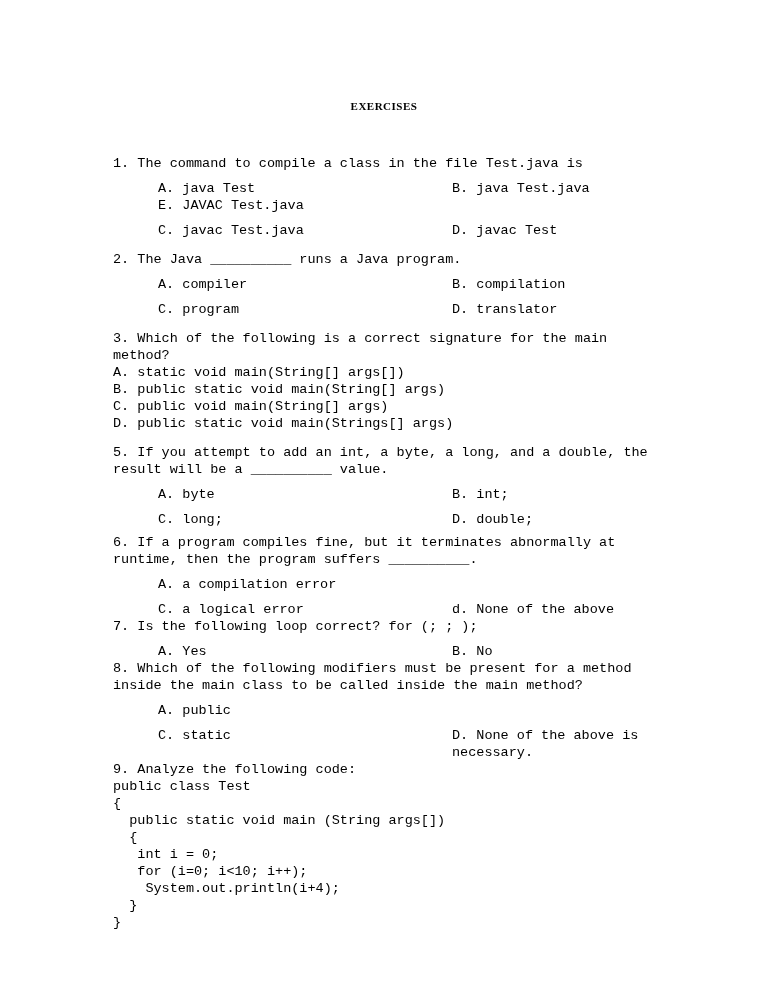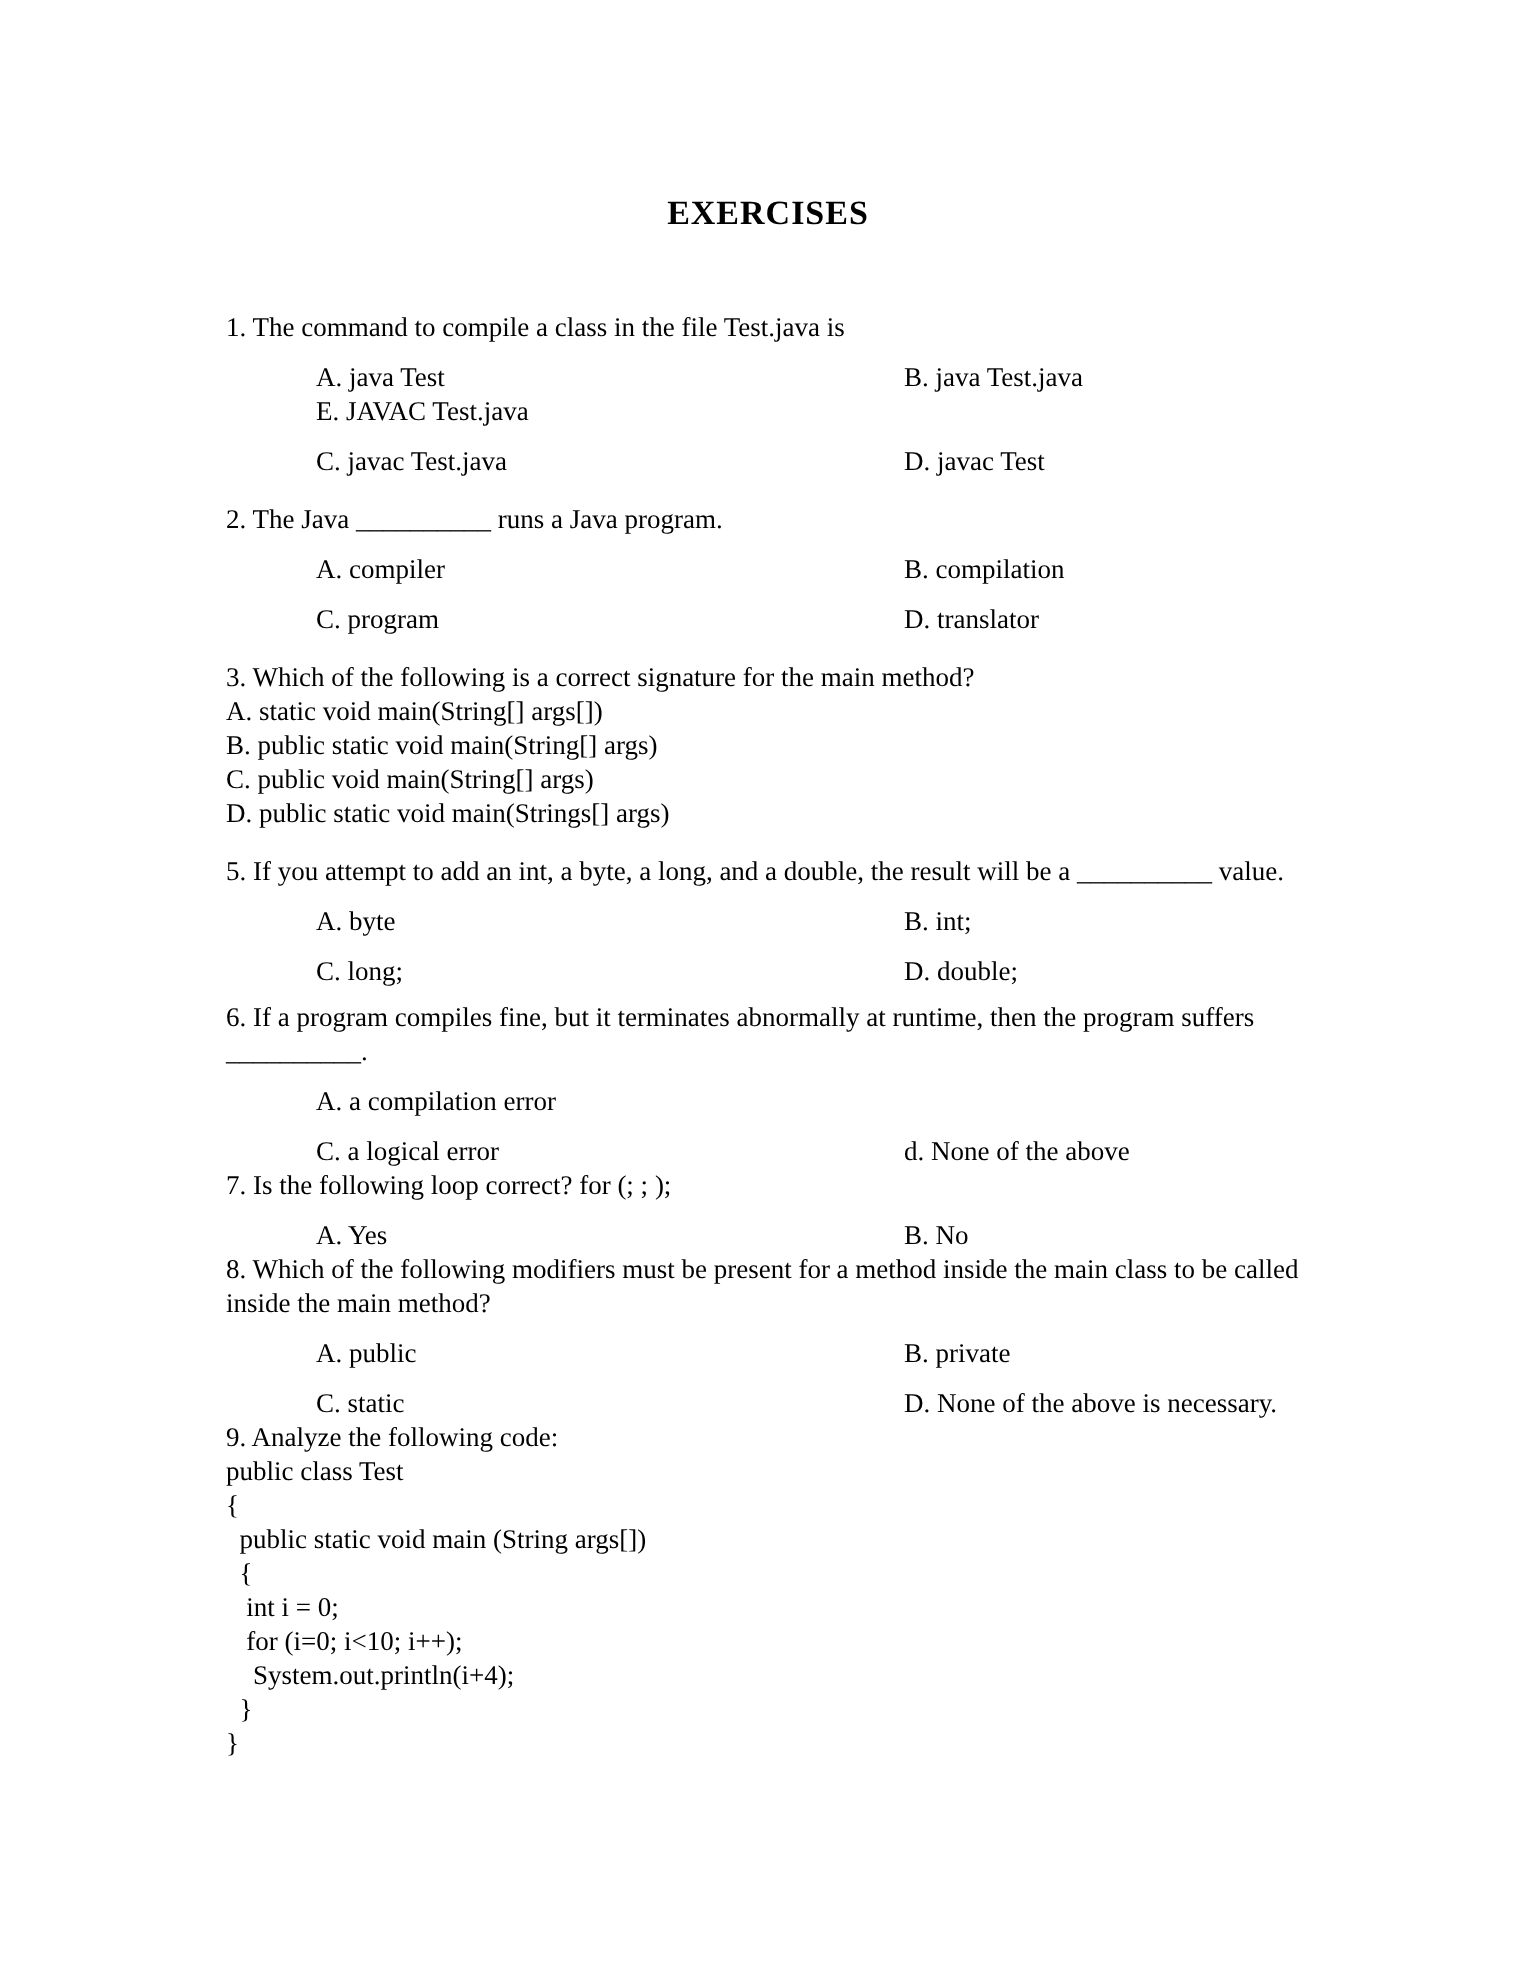--- a/index.html
+++ b/index.html
@@ -13,28 +13,28 @@
     background: #ffffff;
     color: #000000;
     font-family: "Liberation Serif", serif;
     font-size: 13.5px;
     line-height: 17px;
     box-sizing: border-box;
     padding: 96px 113px 0 113px;
     overflow: hidden;
   }
   h1.title {
-    font-size: 17px;
+    font-size: 11px;
     line-height: 21px;
     font-weight: bold;
     text-align: center;
     margin: 0;
     letter-spacing: 0.5px;
   }
-  .question { margin: 0; }
+  .question { margin: 0; font-family: Liberation Mono, monospace; }
   .mt-lg { margin-top: 38px; }
   .mt-md { margin-top: 12px; }
   .mt-sm { margin-top: 6px; }
   .q-text { margin: 0; }
   .option-row {
     display: flex;
     padding-left: 45px;
     margin-top: 8px;
     gap: 12px;
   }
@@ -114,21 +114,20 @@
     <div class="option-row">
       <span class="opt-left">A. Yes</span>
       <span class="opt-right">B. No</span>
     </div>
   </section>
 
   <section class="question">
     <p class="q-text">8. Which of the following modifiers must be present for a method inside the main class to be called inside the main method?</p>
     <div class="option-row">
       <span class="opt-left">A. public</span>
-      <span class="opt-right">B. private</span>
     </div>
     <div class="option-row">
       <span class="opt-left">C. static</span>
       <span class="opt-right">D. None of the above is necessary.</span>
     </div>
   </section>
 
   <section class="question">
     <p class="q-text">9. Analyze the following code:</p>
     <div>

